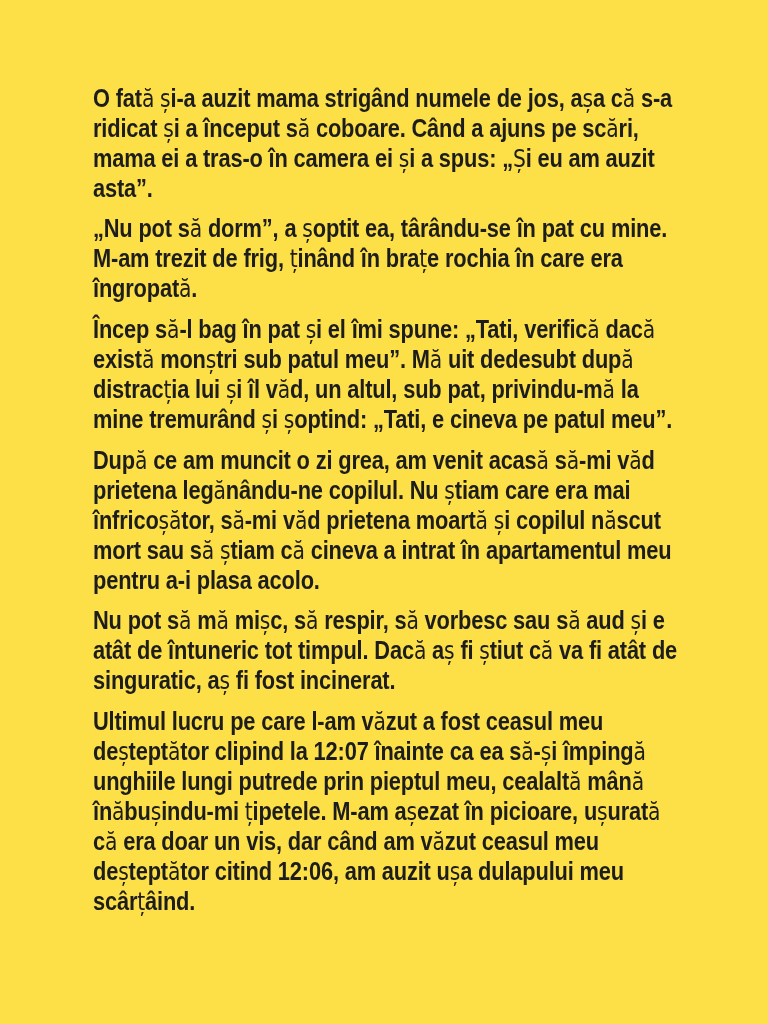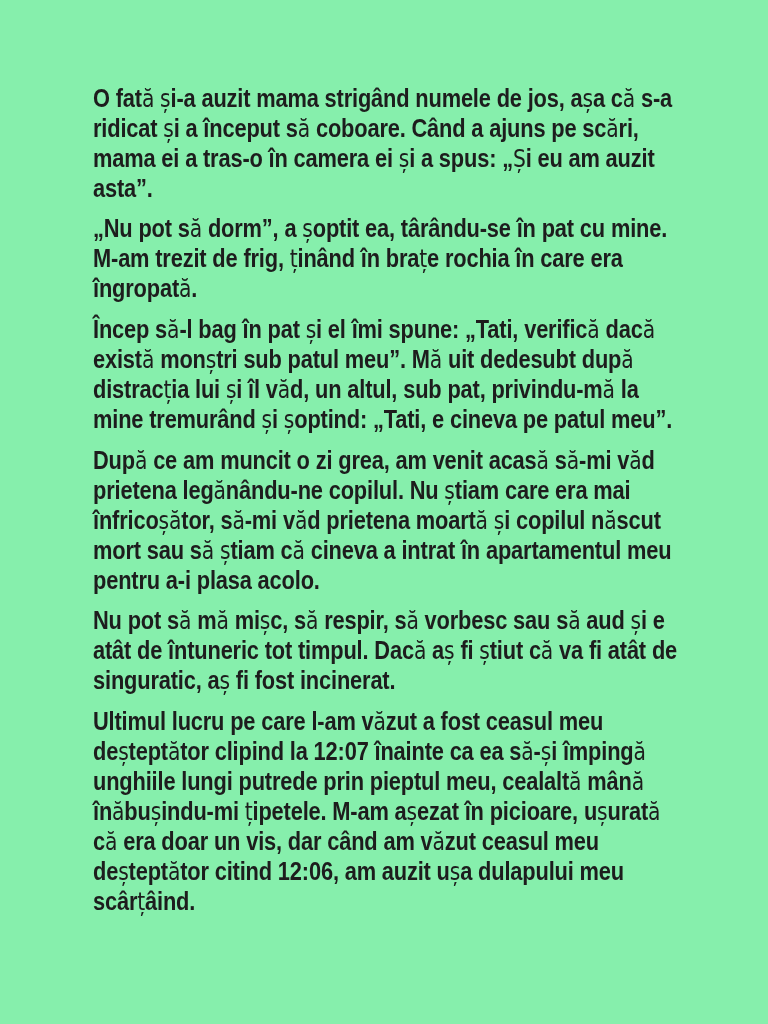--- a/index.html
+++ b/index.html
@@ -37,21 +37,21 @@
   
   p.para .dia {
     font-family: "DejaVu Sans", sans-serif;
     font-weight: 400;
     font-size: 0.93em;
   }
 </style>
 </head>
 <body>
 
-<div class="page" style="background: #86efac;">
+<div class="page" style="background: #fde047;">
   <div class="content">
     <p class="para" style="color: rgb(29, 29, 29);">O fat<span class="dia">ă</span> <span class="dia">ș</span>i-a auzit mama strigând numele de jos, a<span class="dia">ș</span>a c<span class="dia">ă</span> s-a ridicat <span class="dia">ș</span>i a început s<span class="dia">ă</span> coboare. Când a ajuns pe sc<span class="dia">ă</span>ri, mama ei a tras-o în camera ei <span class="dia">ș</span>i a spus: „<span class="dia">Ș</span>i eu am auzit asta”.</p>
       <p class="para" style="color: rgb(29, 29, 29);">„Nu pot s<span class="dia">ă</span> dorm”, a <span class="dia">ș</span>optit ea, târându-se în pat cu mine. M-am trezit de frig, <span class="dia">ț</span>inând în bra<span class="dia">ț</span>e rochia în care era îngropat<span class="dia">ă</span>.</p>
       <p class="para" style="color: rgb(29, 29, 29);">Încep s<span class="dia">ă</span>-l bag în pat <span class="dia">ș</span>i el îmi spune: „Tati, verific<span class="dia">ă</span> dac<span class="dia">ă</span> exist<span class="dia">ă</span> mon<span class="dia">ș</span>tri sub patul meu”. M<span class="dia">ă</span> uit dedesubt dup<span class="dia">ă</span> distrac<span class="dia">ț</span>ia lui <span class="dia">ș</span>i îl v<span class="dia">ă</span>d, un altul, sub pat, privindu-m<span class="dia">ă</span> la mine tremurând <span class="dia">ș</span>i <span class="dia">ș</span>optind: „Tati, e cineva pe patul meu”.</p>
       <p class="para" style="color: rgb(29, 29, 29);">Dup<span class="dia">ă</span> ce am muncit o zi grea, am venit acas<span class="dia">ă</span> s<span class="dia">ă</span>-mi v<span class="dia">ă</span>d prietena leg<span class="dia">ă</span>nându-ne copilul. Nu <span class="dia">ș</span>tiam care era mai înfrico<span class="dia">ș</span><span class="dia">ă</span>tor, s<span class="dia">ă</span>-mi v<span class="dia">ă</span>d prietena moart<span class="dia">ă</span> <span class="dia">ș</span>i copilul n<span class="dia">ă</span>scut mort sau s<span class="dia">ă</span> <span class="dia">ș</span>tiam c<span class="dia">ă</span> cineva a intrat în apartamentul meu pentru a-i plasa acolo.</p>
       <p class="para" style="color: rgb(29, 29, 29);">Nu pot s<span class="dia">ă</span> m<span class="dia">ă</span> mi<span class="dia">ș</span>c, s<span class="dia">ă</span> respir, s<span class="dia">ă</span> vorbesc sau s<span class="dia">ă</span> aud <span class="dia">ș</span>i e atât de întuneric tot timpul. Dac<span class="dia">ă</span> a<span class="dia">ș</span> fi <span class="dia">ș</span>tiut c<span class="dia">ă</span> va fi atât de singuratic, a<span class="dia">ș</span> fi fost incinerat.</p>
       <p class="para" style="color: rgb(29, 29, 29);">Ultimul lucru pe care l-am v<span class="dia">ă</span>zut a fost ceasul meu de<span class="dia">ș</span>tept<span class="dia">ă</span>tor clipind la 12:07 înainte ca ea s<span class="dia">ă</span>-<span class="dia">ș</span>i împing<span class="dia">ă</span> unghiile lungi putrede prin pieptul meu, cealalt<span class="dia">ă</span> mân<span class="dia">ă</span> în<span class="dia">ă</span>bu<span class="dia">ș</span>indu-mi <span class="dia">ț</span>ipetele. M-am a<span class="dia">ș</span>ezat în picioare, u<span class="dia">ș</span>urat<span class="dia">ă</span> c<span class="dia">ă</span> era doar un vis, dar când am v<span class="dia">ă</span>zut ceasul meu de<span class="dia">ș</span>tept<span class="dia">ă</span>tor citind 12:06, am auzit u<span class="dia">ș</span>a dulapului meu scâr<span class="dia">ț</span>âind.</p>
   </div>
 </div>
 

